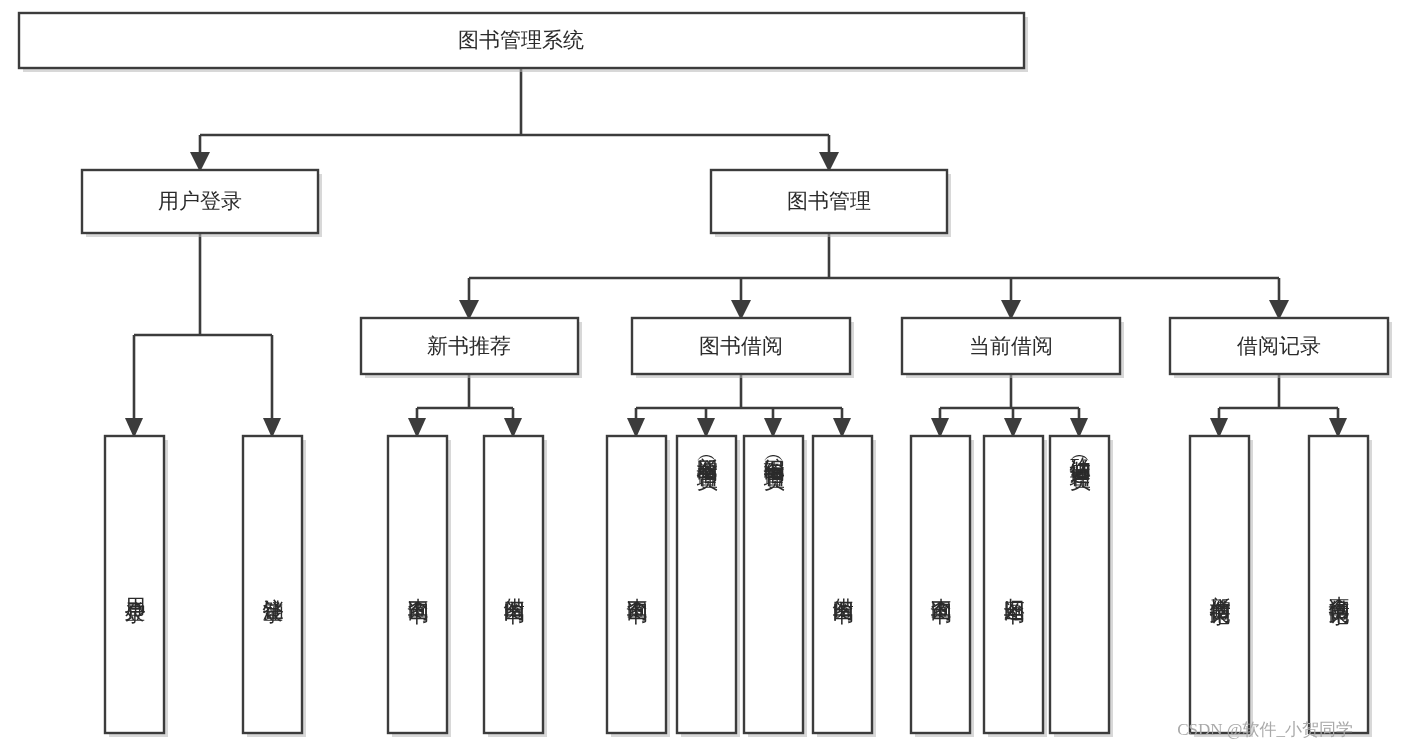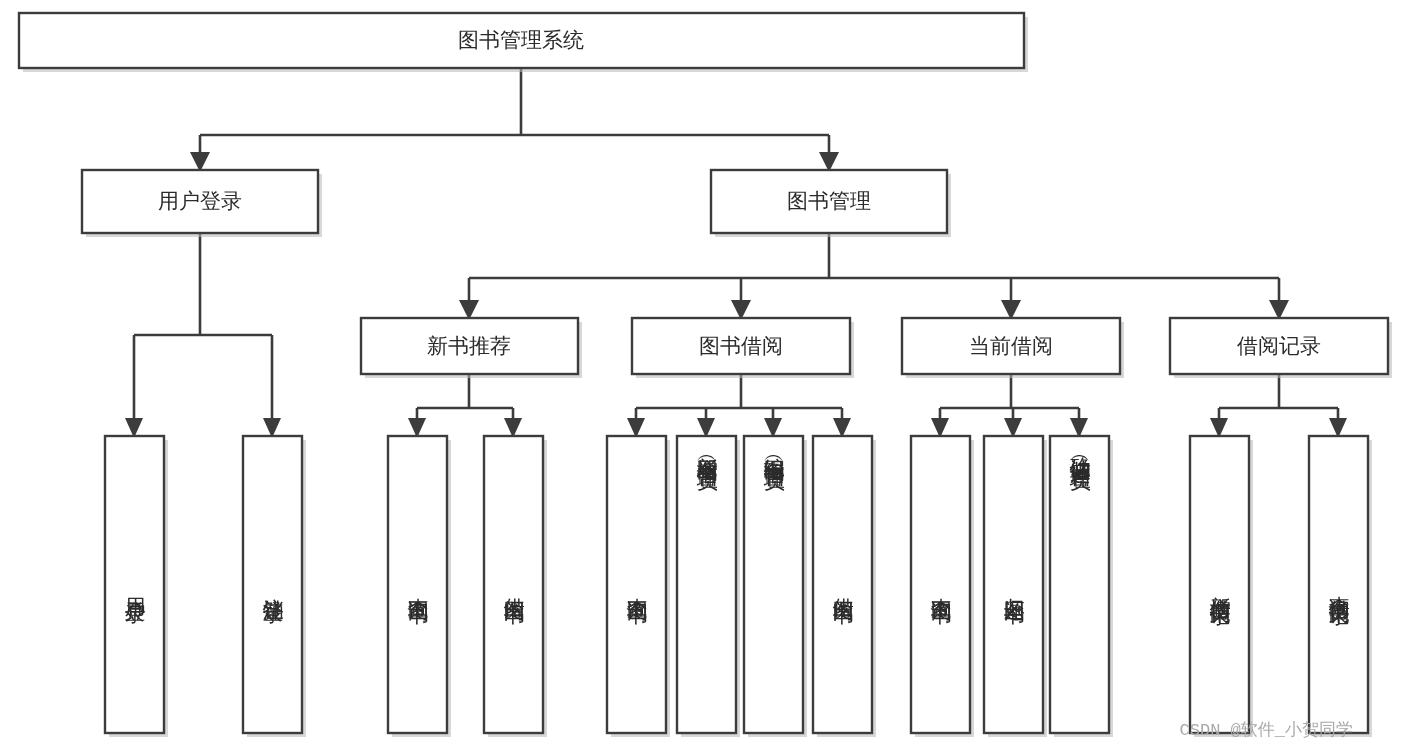--- a/index.html
+++ b/index.html
@@ -68,21 +68,21 @@
     font-size: 21px;
     line-height: 1.12;
     color: #2b2b2b;
     letter-spacing: 2px;
     white-space: nowrap;
   }
   #watermark {
     position: absolute;
     right: 8px;
     bottom: 6px;
-    font-family: Liberation Mono, monospace;
+    font-family: Liberation Serif, serif;
     font-size: 17px;
     color: #a9a9a9;
     white-space: nowrap;
     user-select: none;
   }
 </style>
 </head>
 <body>
 
 <div id="diagram-root">

